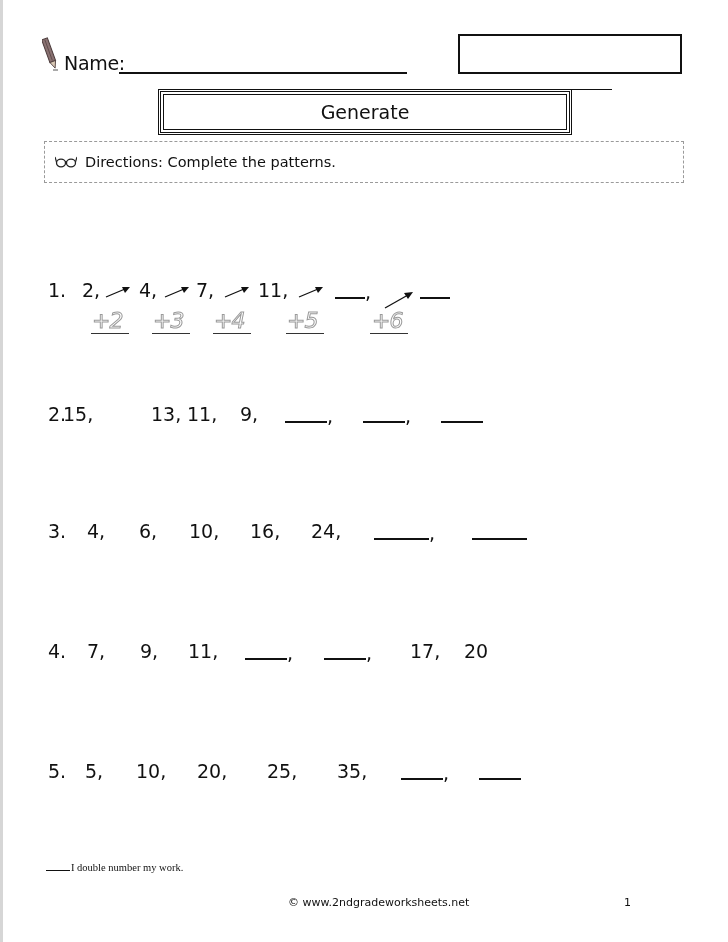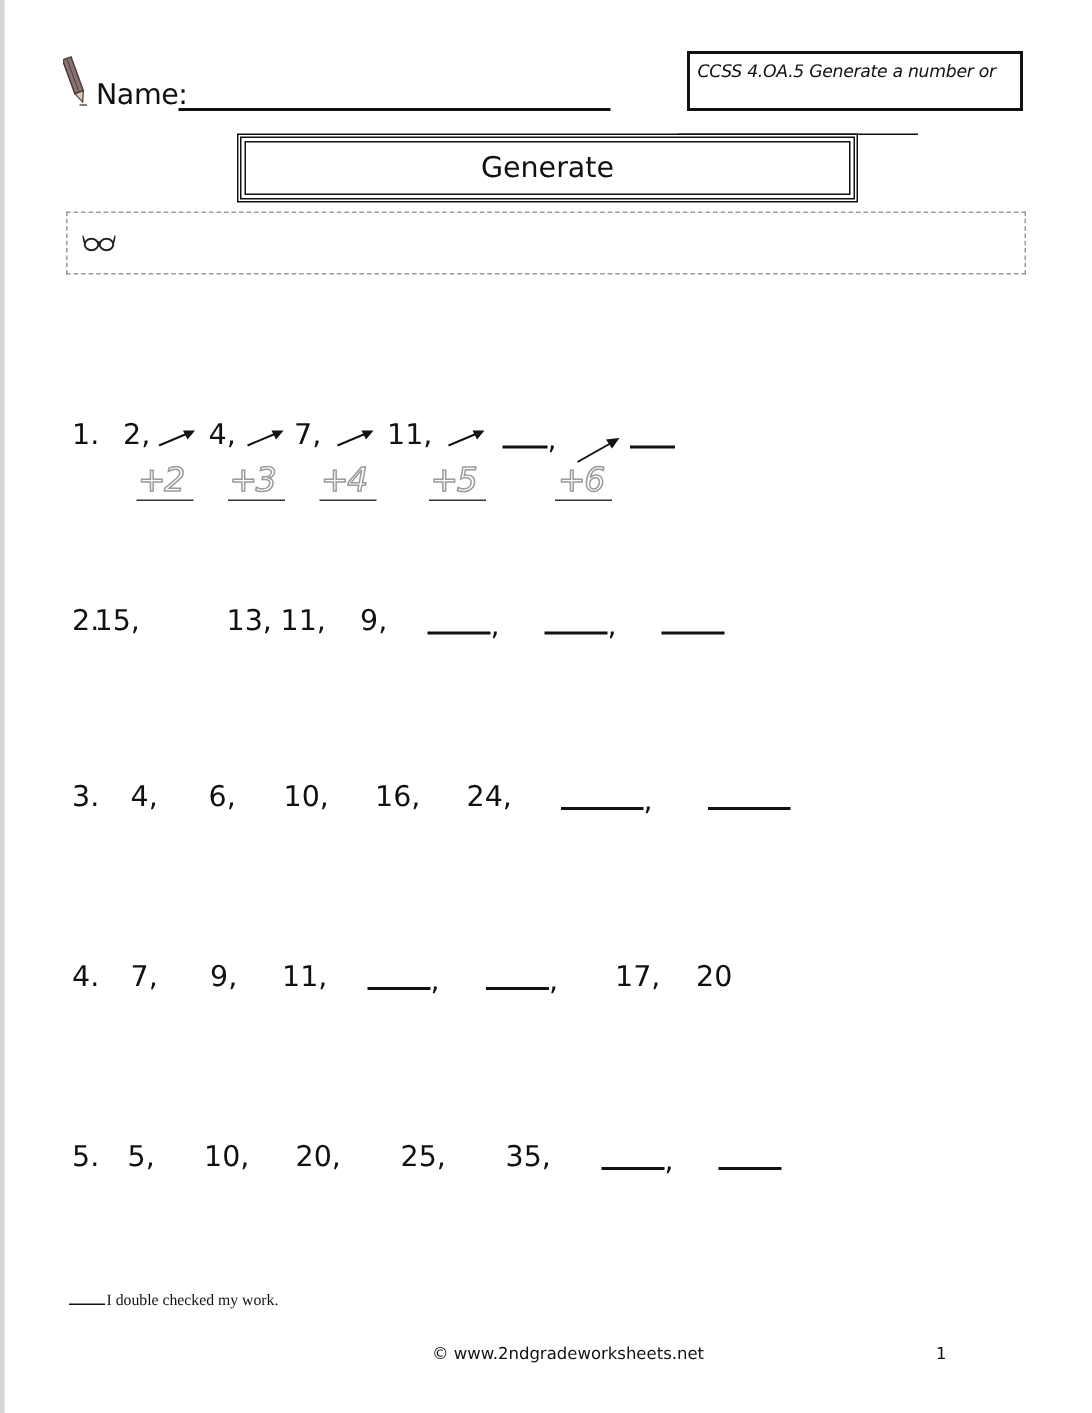--- a/index.html
+++ b/index.html
@@ -62,37 +62,37 @@
     <rect x="5" y="2" width="6" height="24" fill="#8a7272" stroke="#4a3a3a" stroke-width="1"></rect>
     <line x1="8" y1="3" x2="8" y2="25" stroke="#4a3a3a" stroke-width="0.6"></line>
     <polygon points="5,26 11,26 8,33" fill="#d9c9b5" stroke="#4a3a3a" stroke-width="0.8"></polygon>
   </g>
   <line x1="11" y1="34" x2="16" y2="34" stroke="#555" stroke-width="1"></line>
 </svg>
 <div class="name-label">Name:</div>
 <div class="name-line"></div>
 
 <div class="ccss-box">
-  <div>CCSS 4.OA.5 Generate a number or</div>
 </div>
 <div class="ccss-underline"></div>
 
 <div class="title-box">
   <div class="inner"></div>
   <span class="title-text">Generate</span>
 </div>
 
 <div class="directions-box">
   <svg class="glasses" viewBox="0 0 22 12">
     <ellipse cx="6" cy="7" rx="4.5" ry="3.8" fill="none" stroke="#222" stroke-width="1.3"></ellipse>
     <ellipse cx="16" cy="7" rx="4.5" ry="3.8" fill="none" stroke="#222" stroke-width="1.3"></ellipse>
     <path d="M10.5 6 Q11 4.5 11.5 6" fill="none" stroke="#222" stroke-width="1.2"></path>
     <line x1="1.5" y1="6" x2="0" y2="1" stroke="#222" stroke-width="1.2"></line>
     <line x1="20.5" y1="6" x2="22" y2="1" stroke="#222" stroke-width="1.2"></line>
   </svg>
+  <span class="directions-text">Directions: Complete the patterns.</span>
 </div>
 
 <div class="problem" style="top:279px">
   <span class="tok" style="left:0">1.</span>
   <span class="tok" style="left:34px">2,</span>
   <span class="tok" style="left:91px">4,</span>
   <span class="tok" style="left:148px">7,</span>
   <span class="tok" style="left:210px">11,</span>
   <span class="tok" style="left:287px"><span class="blank" style="width:30px"></span>,</span>
   <span class="tok" style="left:372px"><span class="blank" style="width:30px"></span></span>
@@ -167,16 +167,16 @@
   <span class="tok" style="left:37px">5,</span>
   <span class="tok" style="left:88px">10,</span>
   <span class="tok" style="left:149px">20,</span>
   <span class="tok" style="left:219px">25,</span>
   <span class="tok" style="left:289px">35,</span>
   <span class="tok" style="left:353px"><span class="blank" style="width:42px"></span>,</span>
   <span class="tok" style="left:431px"><span class="blank" style="width:42px"></span></span>
 </div>
 
 <div class="checked">
-  <span class="blank-small"></span><span>I double checked my work.</span>
+  <span class="blank-small"></span><span>I double number my work.</span>
 </div>
 <div class="copyright">© www.2ndgradeworksheets.net</div>
 <div class="page-num">1</div>
 
 </body></html>

